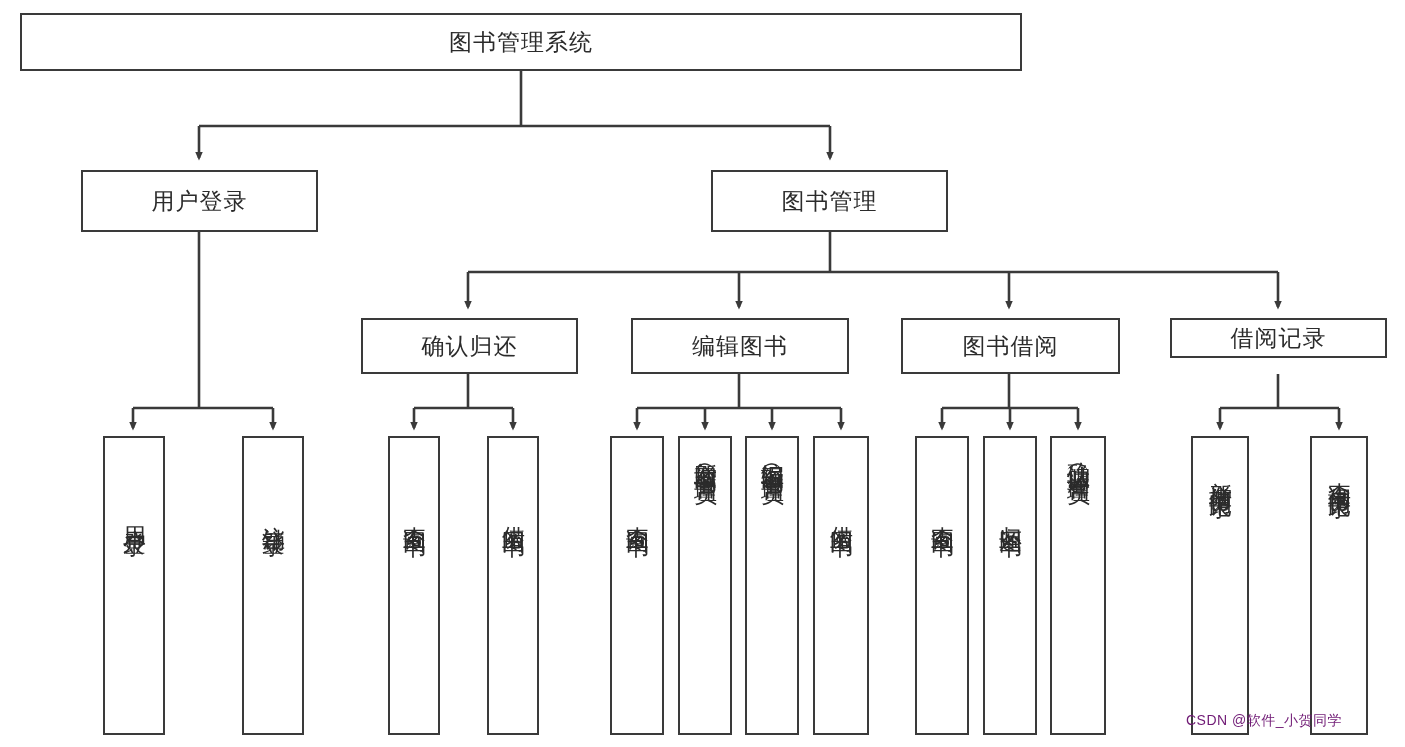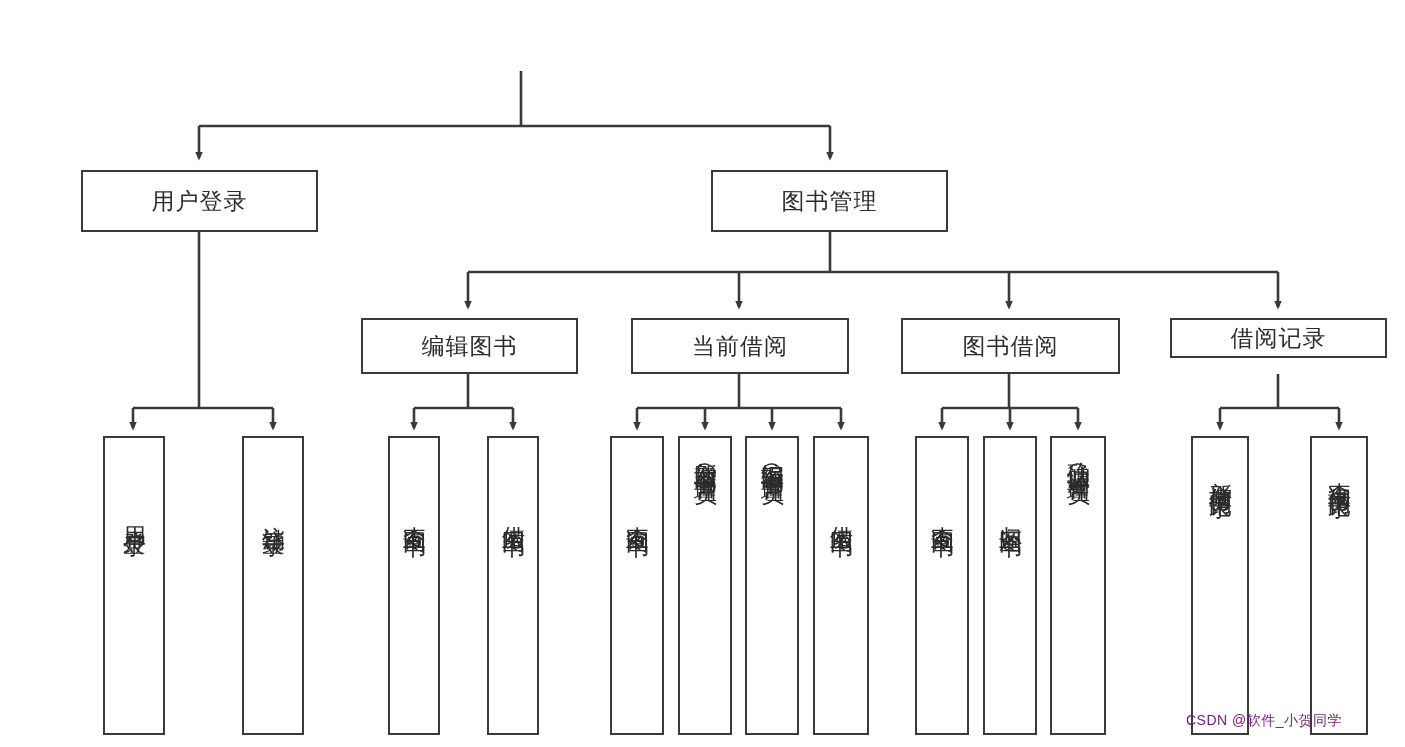--- a/index.html
+++ b/index.html
@@ -113,33 +113,36 @@
       <path d="M1010,408 L1010,428" marker-end="url(#arrow)"></path>
       <path d="M1078,408 L1078,428" marker-end="url(#arrow)"></path>
 
       <path d="M1278,374 L1278,408"></path>
       <path d="M1220,408 L1339,408"></path>
       <path d="M1220,408 L1220,428" marker-end="url(#arrow)"></path>
       <path d="M1339,408 L1339,428" marker-end="url(#arrow)"></path>
     </g>
   </svg>
 
+  <div class="node horizontal" style="left:20px; top:13px; width:1002px; height:58px;">
+    <span>图书管理系统</span>
+  </div>
 
   <div class="node horizontal" style="left:81px; top:170px; width:237px; height:62px;">
     <span>用户登录</span>
   </div>
   <div class="node horizontal" style="left:711px; top:170px; width:237px; height:62px;">
     <span>图书管理</span>
   </div>
 
   <div class="node horizontal" style="left:361px; top:318px; width:217px; height:56px;">
-    <span>编辑图书</span>
+    <span>确认归还</span>
   </div>
   <div class="node horizontal" style="left:631px; top:318px; width:218px; height:56px;">
-    <span>当前借阅</span>
+    <span>编辑图书</span>
   </div>
   <div class="node horizontal" style="left:901px; top:318px; width:219px; height:56px;">
     <span>图书借阅</span>
   </div>
   <div class="node horizontal" style="left:1170px; top:318px; width:217px; height:40px;">
     <span>借阅记录</span>
   </div>
 
   <div class="node vertical" style="left:103px; top:436px; width:62px; height:299px; padding-top:70px;">
     <span class="vtext">用户登录</span>

